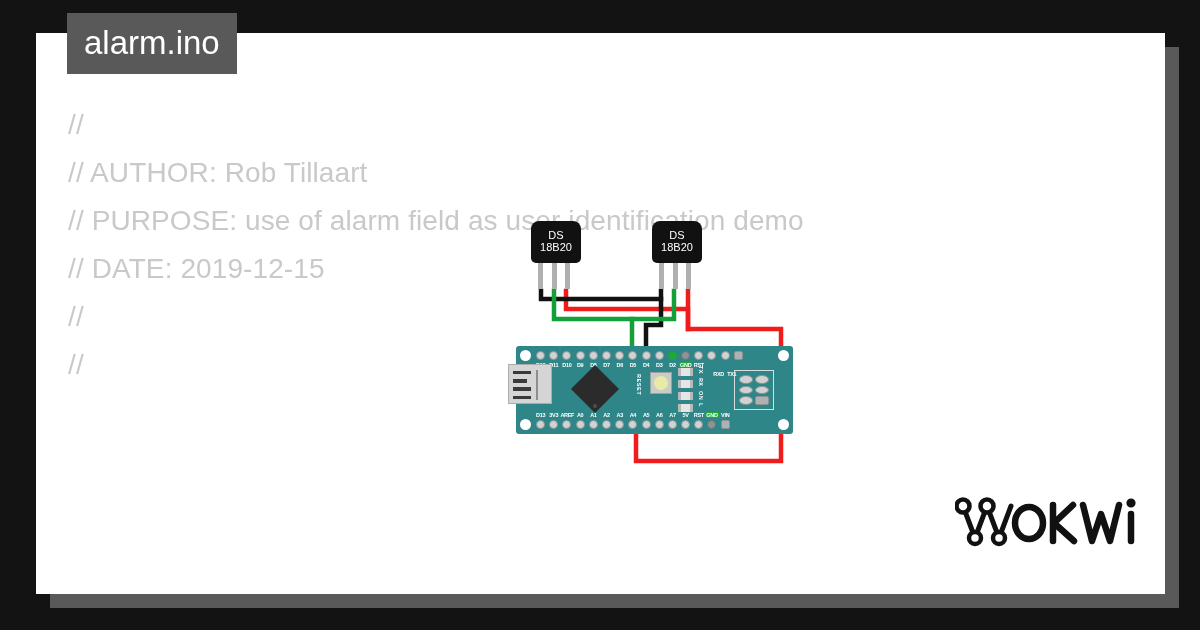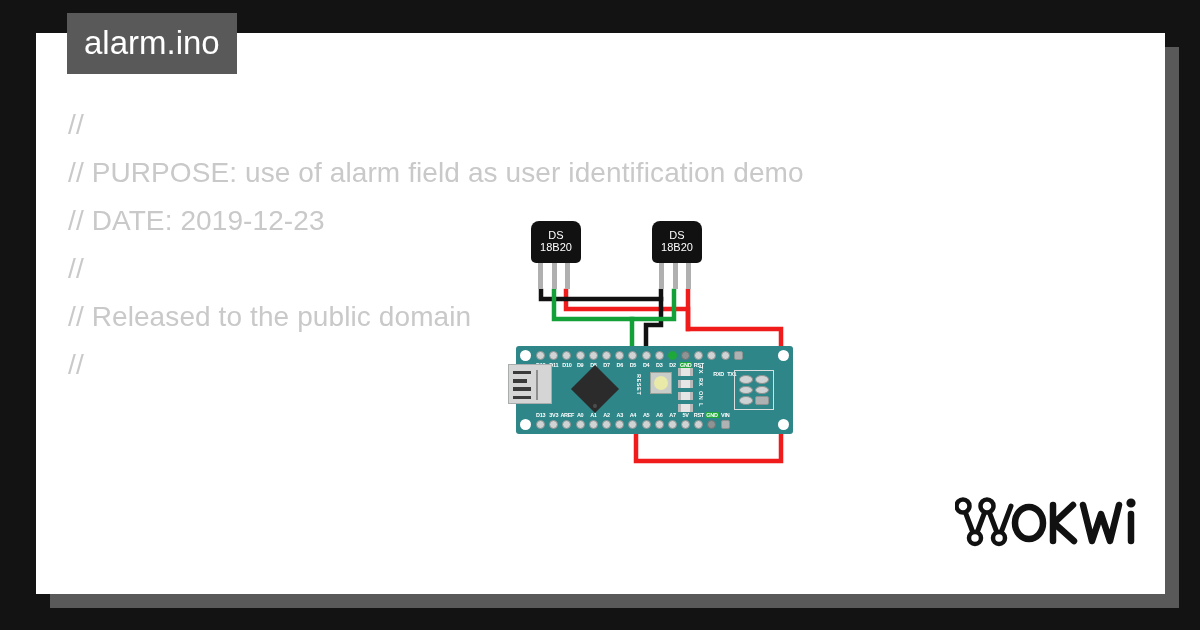--- a/index.html
+++ b/index.html
@@ -143,24 +143,24 @@
 </style>
 </head>
 <body>
 
 <div id="card-shadow"></div>
 
 <div id="card">
 
   <div id="code">
     <div class="code-line">//</div>
+    <div class="code-line">// AUTHOR: Rob Tillaart</div>
     <div class="code-line">// PURPOSE: use of alarm field as user identification demo</div>
-    <div class="code-line">// DATE: 2019-12-23</div>
+    <div class="code-line">// DATE: 2019-12-15</div>
     <div class="code-line">//</div>
-    <div class="code-line">// Released to the public domain</div>
     <div class="code-line">//</div>
   </div>
 
   <div id="diagram">
 
     <svg class="wire" style="left:0;top:0;width:360px;height:280px;overflow:visible;" viewBox="0 0 360 280">
 
       <path d="M 90 78 L 90 96 L 212 96 L 212 116" stroke="#f01b1b" stroke-width="4.5" fill="none" stroke-linecap="square" stroke-linejoin="miter"></path>
 
       <path d="M 212 78 L 212 116 L 305 116 L 305 248 L 160 248 L 160 208" stroke="#f01b1b" stroke-width="4.5" fill="none" stroke-linecap="square" stroke-linejoin="miter"></path>

